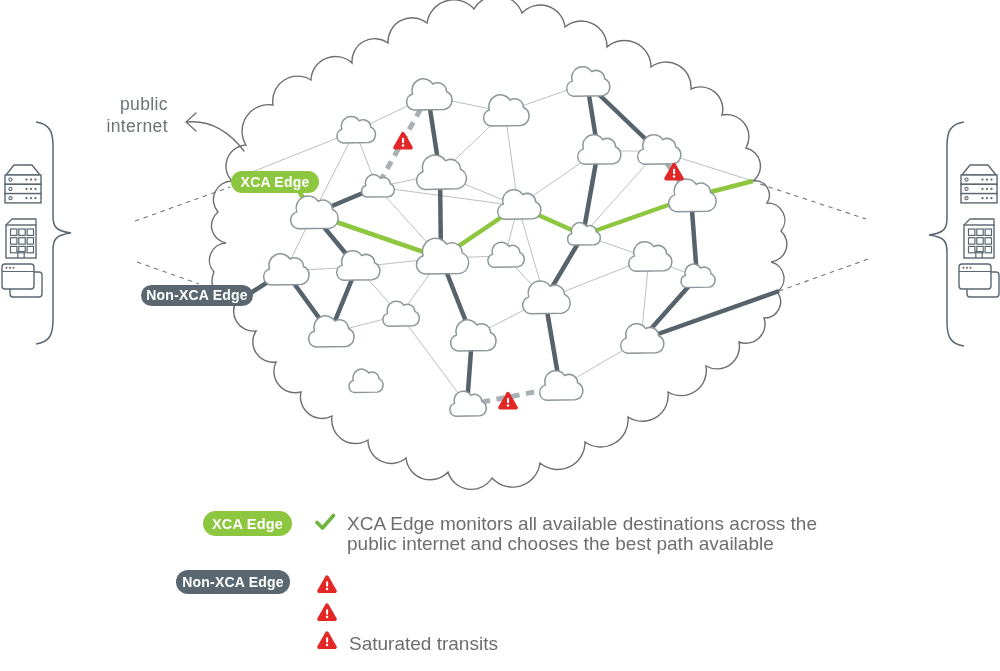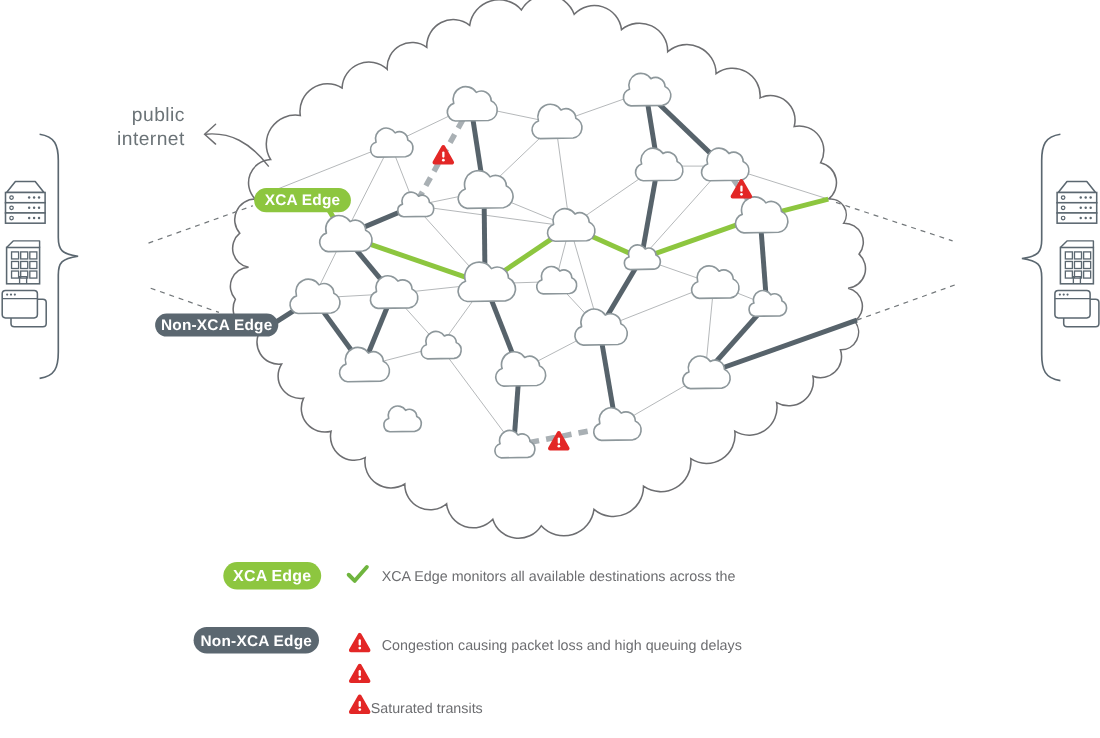--- a/index.html
+++ b/index.html
@@ -6,21 +6,21 @@
   .stage{position:relative;width:1000px;height:671px;background:#fff;overflow:hidden;
          font-family:"Liberation Sans",sans-serif;}
   svg text{font-family:"Liberation Sans",sans-serif;}
   .pub-label{fill:#6b7377;font-size:17.5px;letter-spacing:.4px;}
   .badge-text{fill:#ffffff;font-size:14px;font-weight:bold;letter-spacing:.2px;}
   
   .legend-pill{position:absolute;display:flex;align-items:center;justify-content:center;
       color:#fff;font-weight:bold;font-size:14.5px;border-radius:13px;letter-spacing:.2px;}
   .pill-green{background:#8dc63f;}
   .pill-slate{background:#5b6770;}
-  .legend-text{position:absolute;color:#6d6e71;font-size:13px;line-height:20px;white-space:nowrap;}
+  .legend-text{position:absolute;color:#6d6e71;font-size:19px;line-height:20px;white-space:nowrap;}
   .legend-icon{position:absolute;}
 </style>
 </head>
 <body>
 
 <div class="stage">
 
 <svg id="diagram" width="1000" height="671" viewBox="0 0 1000 671" xmlns="http://www.w3.org/2000/svg">
   <defs>
     <g id="cloud">
@@ -203,31 +203,31 @@
 </svg>
 
 
 <div class="legend-pill pill-green" style="left:203px;top:511px;width:89px;height:25px;">XCA Edge</div>
 
 <svg class="legend-icon" style="left:314px;top:512px;" width="22" height="20">
   <path d="M3 10.5 L8.5 16 L19.5 3.5" fill="none" stroke="#6fb53e" stroke-width="3.6" stroke-linecap="round" stroke-linejoin="round"></path>
 </svg>
 <div class="legend-text" style="left:347px;top:514px;">
   <div>XCA Edge monitors all available destinations across the</div>
+  <div>public internet and chooses the best path available</div>
 </div>
 
 <div class="legend-pill pill-slate" style="left:176px;top:570px;width:114px;height:24px;font-size:14px;">Non-XCA Edge</div>
 
 <svg class="legend-icon" style="left:317px;top:575px;" width="20" height="19">
       <use href="#warn"></use>
     </svg>
-<div class="legend-text" style="left:347px;top:577px;">Congestion causing packet loss and high queuing delays</div>
 
 <svg class="legend-icon" style="left:317px;top:603px;" width="20" height="19">
       <use href="#warn"></use>
     </svg>
 
 <svg class="legend-icon" style="left:317px;top:631px;" width="20" height="19">
       <use href="#warn"></use>
     </svg>
-<div class="legend-text" style="left:337px;top:634px;">Saturated transits</div>
+<div class="legend-text" style="left:349px;top:634px;">Saturated transits</div>
 
 </div>
 
 </body></html>

